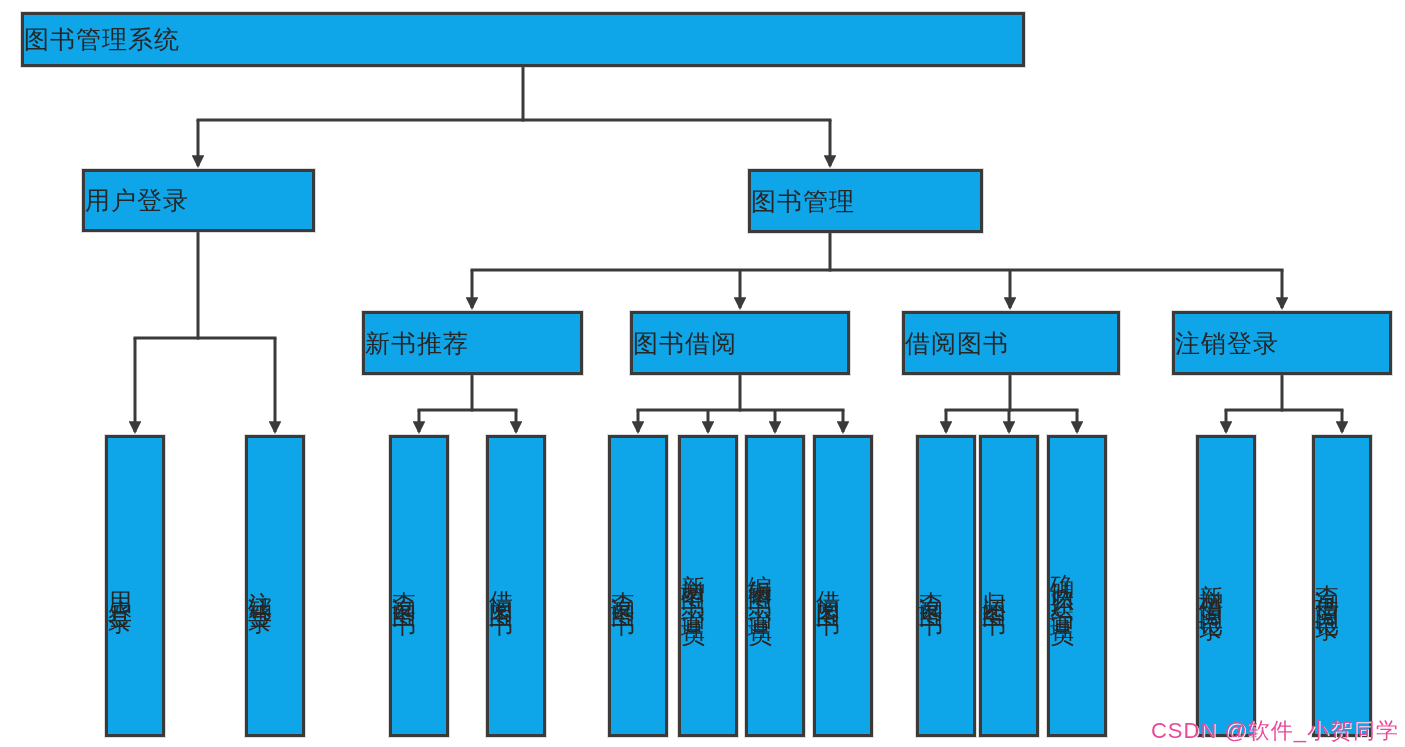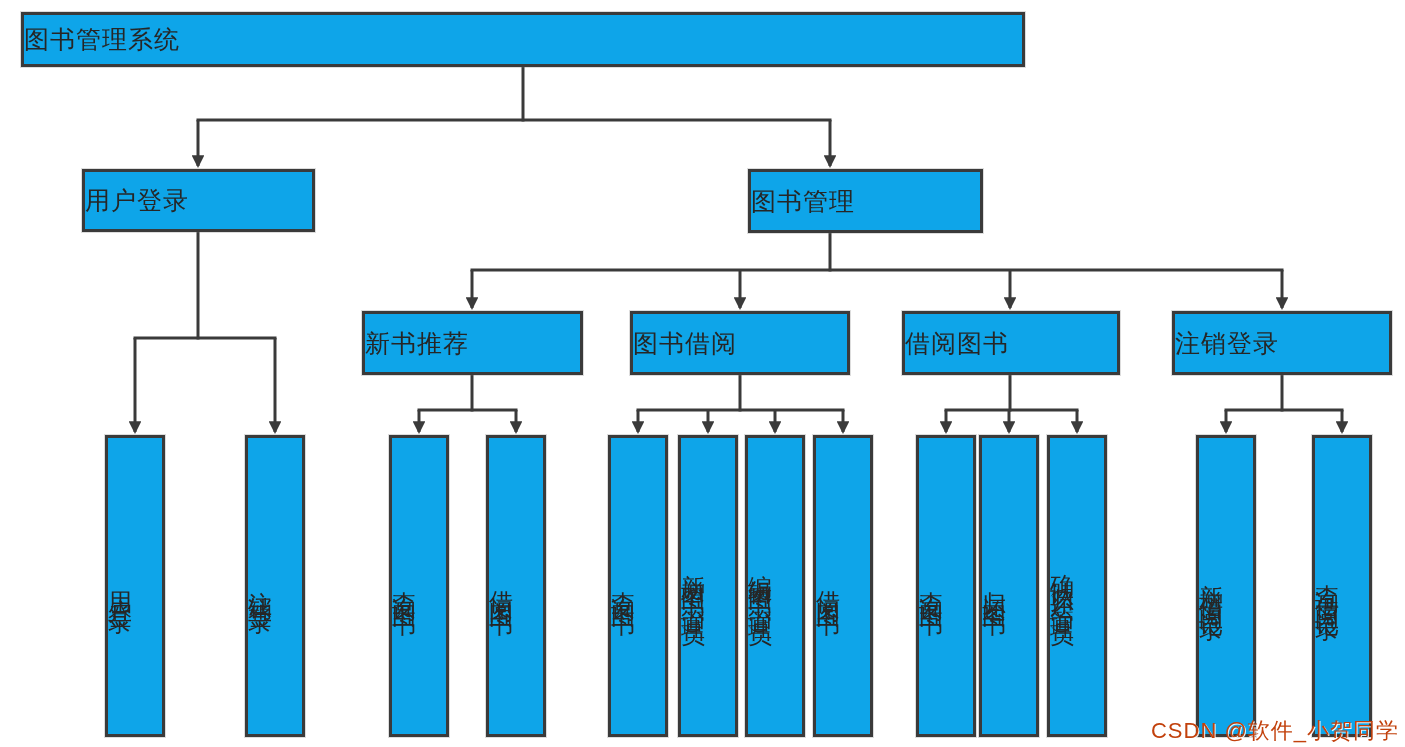--- a/index.html
+++ b/index.html
@@ -37,21 +37,21 @@
     font-size: 24px;
     letter-spacing: 7px;
     line-height: 1;
     color: #262626;
   }
   .watermark {
     position: absolute;
     top: 716px;
     right: 6px;
     font-size: 22px;
-    color: #c2410c;
+    color: #ec4899;
     text-shadow: 1px 1px 0 rgba(255,255,255,0.9);
     letter-spacing: 1px;
     white-space: nowrap;
     z-index: 5;
   }
 </style>
 </head>
 <body>
 
 <div class="canvas">

